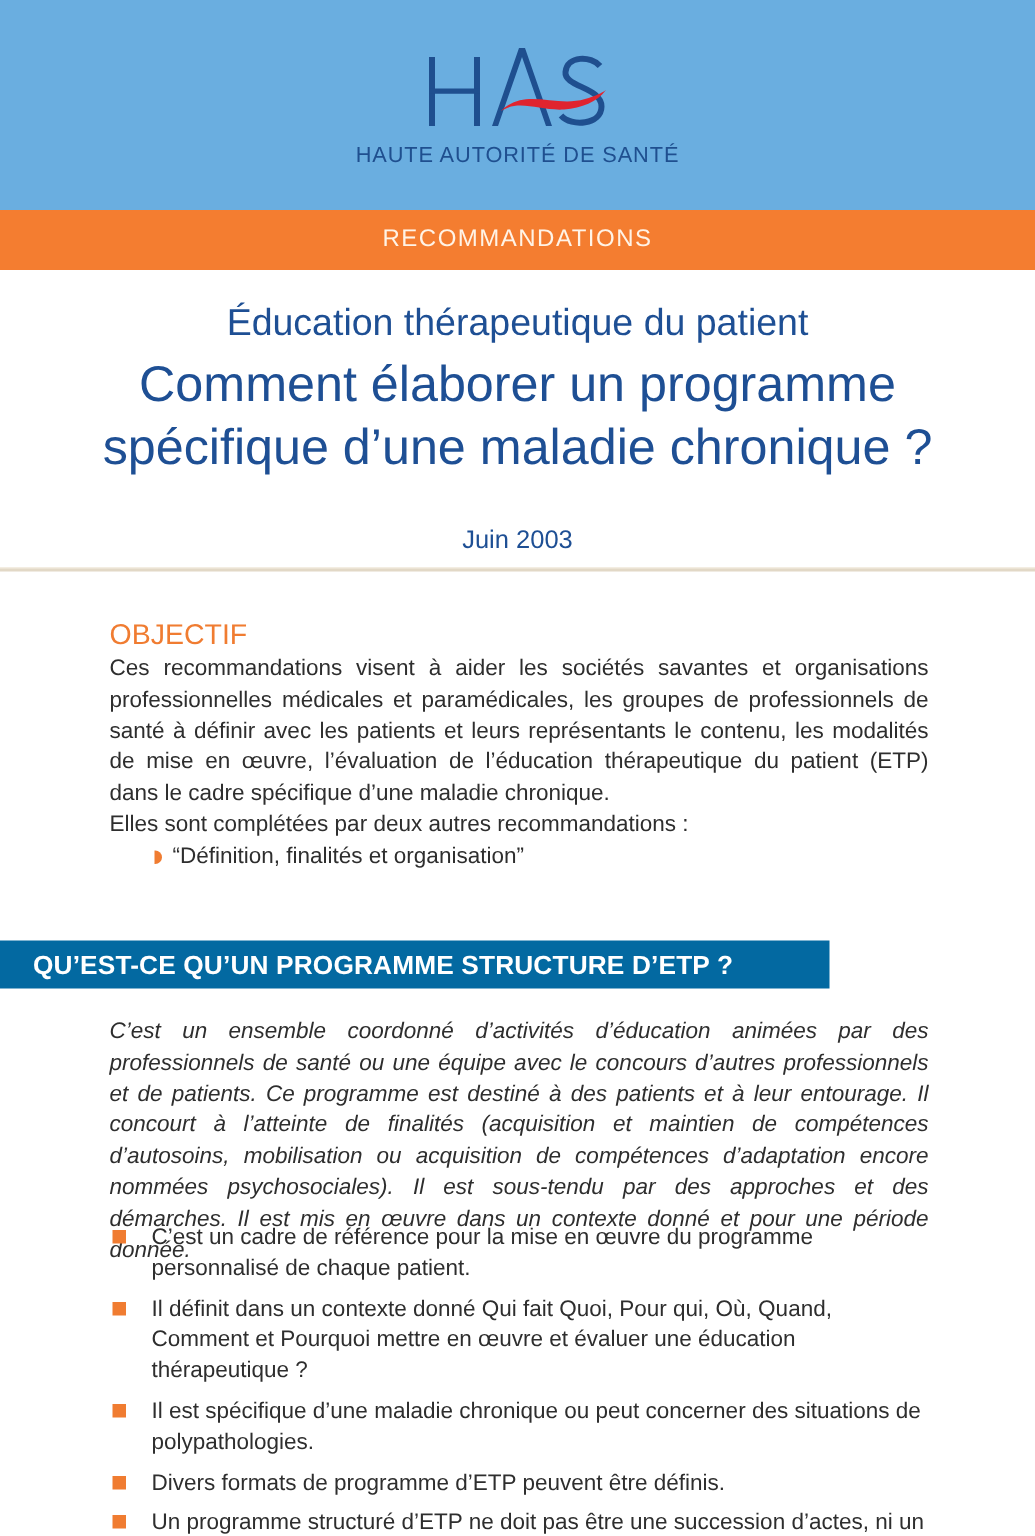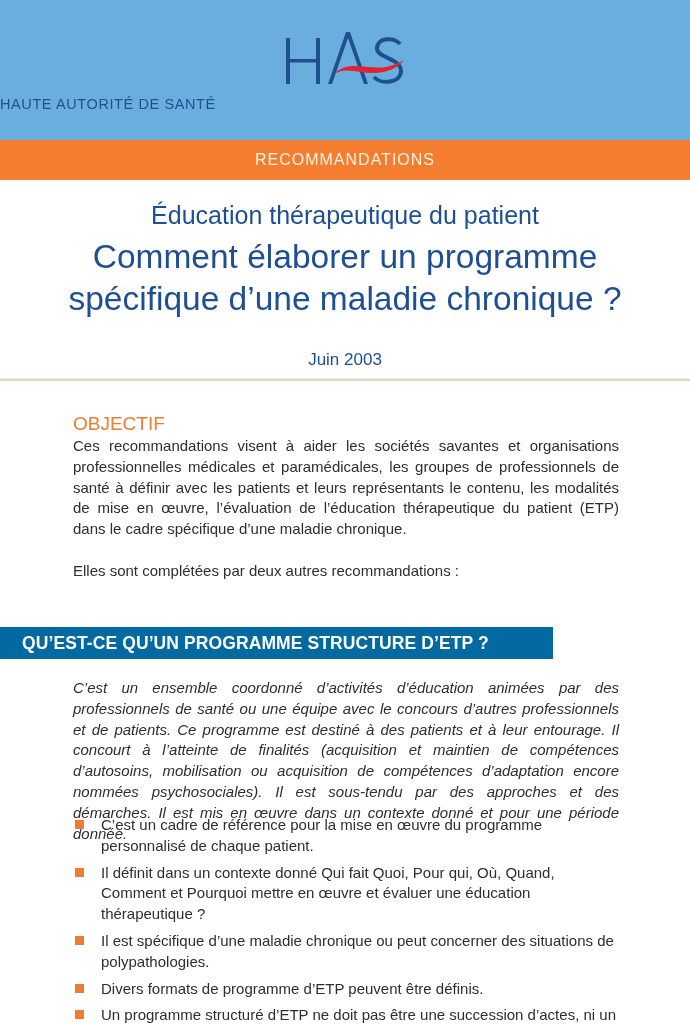--- a/index.html
+++ b/index.html
@@ -6,21 +6,21 @@
     html, body { width: 690px; height: 1024px; overflow: hidden; background: #ffffff; }
     body { font-family: "Liberation Sans", sans-serif; color: #2b2b2b; position: relative; }
 
     .header-band {
       position: absolute; left: 0; top: 0; width: 690px; height: 140px;
       background: #6aaee0;
     }
     .logo-wrap { position: absolute; left: 0; top: 28px; width: 690px; text-align: center; }
     .logo-svg { display: block; margin: 0 auto; }
     .logo-tagline {
-      position: absolute; left: 0; top: 96px; width: 690px; text-align: left;
+      position: absolute; left: 0; top: 96px; width: 690px; text-align: center;
       color: #1f4f8f; font-size: 14.5px; letter-spacing: 0.6px;
     }
 
     .rec-band {
       position: absolute; left: 0; top: 140px; width: 690px; height: 40px;
       background: #f47d30; color: #fff3e6; text-align: center;
       font-weight: normal; font-size: 16px; letter-spacing: 1px; line-height: 40px;
     }
 
     .title-block { position: absolute; left: 0; top: 200px; width: 690px; text-align: center; color: #1e4f94; }
@@ -34,21 +34,21 @@
     }
 
     .objectif-title {
       position: absolute; left: 73px; top: 413px; color: #f07c31; font-size: 19px;
     }
     .objectif-body {
       position: absolute; left: 73px; top: 436px; width: 546px;
       font-size: 15px; line-height: 20.8px; text-align: justify; color: #2e2e2e;
     }
     .objectif-lead {
-      position: absolute; left: 73px; top: 540px; font-size: 15px; line-height: 20px; color: #2e2e2e; margin-top: 21px;
+      position: absolute; left: 73px; top: 540px; font-size: 15px; line-height: 20px; color: #2e2e2e;
     }
     .ref-list { position: absolute; left: 103px; top: 560px; list-style: none; }
     .ref-list li { font-size: 15px; line-height: 21px; color: #2e2e2e; position: relative; padding-left: 12px; }
     .half-bullet {
       position: absolute; left: 0; top: 7px; width: 5px; height: 9px;
       background: #f07c31; border-radius: 0 5px 5px 0;
     }
 
     .section-bar {
       position: absolute; left: 0; top: 627px; width: 553px; height: 32px;
@@ -100,20 +100,24 @@
   </div>
 </div>
 <div class="date">Juin 2003</div>
 
 <div class="separator"></div>
 
 <div class="objectif-title">OBJECTIF</div>
 <p class="objectif-body">Ces recommandations visent à aider les sociétés savantes et organisations professionnelles médicales et paramédicales, les groupes de professionnels de santé à définir avec les patients et leurs représentants le contenu, les modalités de mise en œuvre, l’évaluation de l’éducation thérapeutique du patient (ETP) dans le cadre spécifique d’une maladie chronique.</p>
 <p class="objectif-lead">Elles sont complétées par deux autres recommandations :</p>
 <ul class="ref-list">
+  <li>
+    <span class="half-bullet"></span>
+    <span>“Définition, finalités et organisation”</span>
+  </li>
 </ul>
 
 <div class="section-bar">QU’EST-CE QU’UN PROGRAMME STRUCTURE D’ETP ?</div>
 
 <p class="section-body">C’est un ensemble coordonné d’activités d’éducation animées par des professionnels de santé ou une équipe avec le concours d’autres professionnels et de patients. Ce programme est destiné à des patients et à leur entourage. Il concourt à l’atteinte de finalités (acquisition et maintien de compétences d’autosoins, mobilisation ou acquisition de compétences d’adaptation encore nommées psychosociales). Il est sous-tendu par des approches et des démarches. Il est mis en œuvre dans un contexte donné et pour une période donnée.</p>
 
 <ul class="points">
   <li>
     <span class="square-bullet"></span>
     <span>C’est un cadre de référence pour la mise en œuvre du programme personnalisé de chaque patient.</span>

